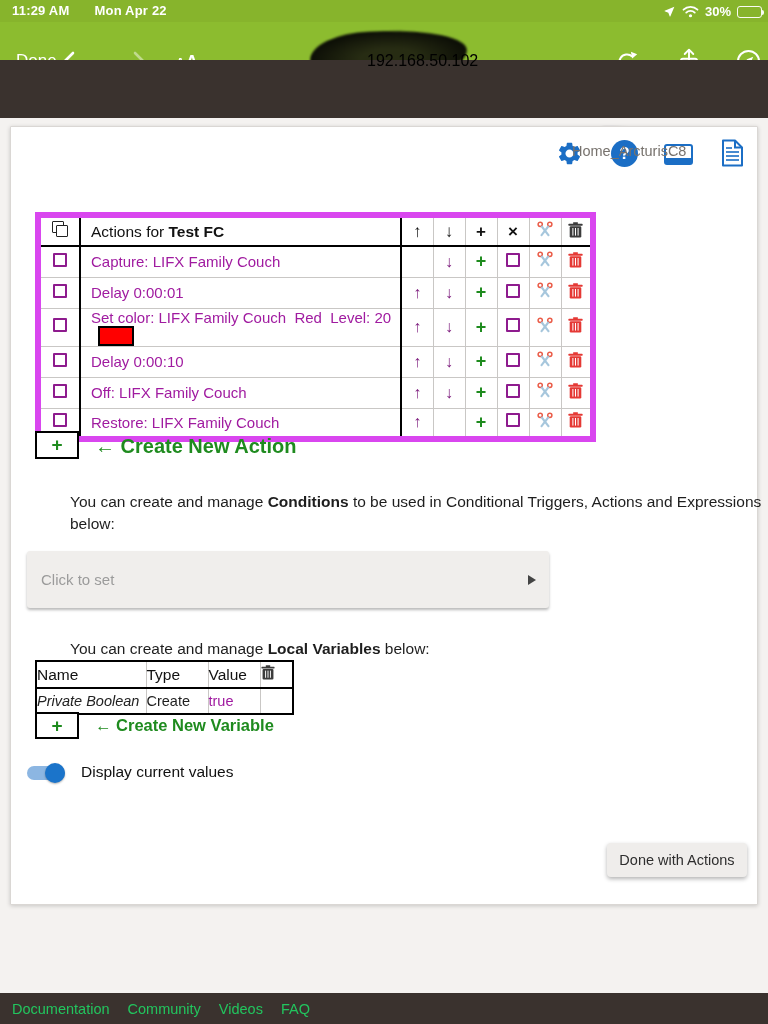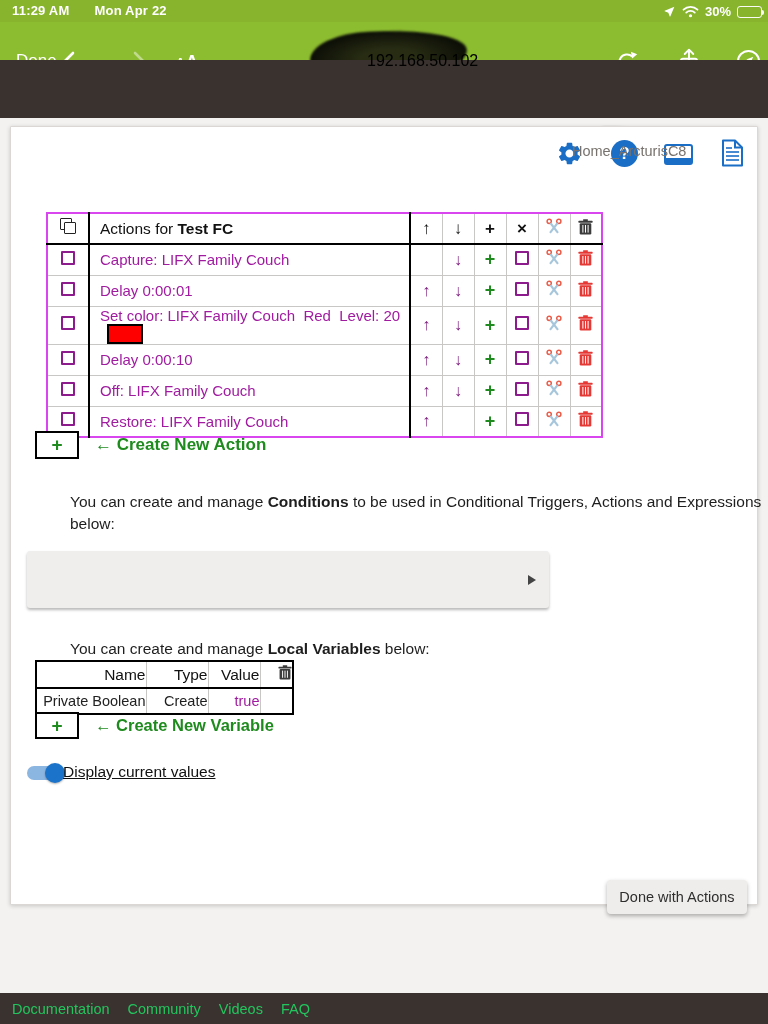--- a/index.html
+++ b/index.html
@@ -39,21 +39,21 @@
   .icon-bubble { left:682px; top:77px; }
   .icon-qcircle { left:729px; top:79px; width:25px; height:25px; border:2px solid #fff; border-radius:50%;
     color:#fff; font-size:15px; font-weight:bold; display:flex; align-items:center; justify-content:center; }
 
   
   .card { left:10px; top:126px; width:748px; height:779px; background:#fff;
     border:1px solid #dad7d4; box-shadow:0 1px 4px rgba(0,0,0,.18); border-radius:1px; }
 
   
   table { border-collapse:collapse; table-layout:fixed; background:#fff; }
-  .actions-table { left:35px; top:212px; width:555px; border:2px solid #d946ef;margin-left:11px; }
+  .actions-table { left:35px; top:212px; width:555px; border:6px solid #d946ef; }
   .actions-table th, .actions-table td { border:1px solid #c9c7c5; height:31px; text-align:center; vertical-align:middle; font-weight:normal; }
   .actions-table thead tr { border-bottom:2px solid #000; }
   .actions-table .c-check { border-right:2px solid #000; }
   .actions-table .c-label { border-right:2px solid #000; text-align:left; padding-left:10px; font-size:15px; }
   .actions-table thead .c-label { font-size:15.5px; color:#111; }
   .alabel { color:#a01ba0; }
   .pre { white-space:pre-wrap; }
   .hdr-glyph { font-size:17px; color:#111; font-weight:bold; }
   .arr { font-size:16px; color:#7c1a7c; font-weight:bold; cursor:pointer; }
   .plus-green { font-size:18px; color:#1e8b1e; font-weight:bold; cursor:pointer; }
@@ -61,46 +61,46 @@
   .copy-icon { position:relative; display:inline-block; width:17px; height:17px; }
   .copy-icon i { position:absolute; width:12px; height:12px; border:1.5px solid #222; background:#fff; border-radius:1px; }
   .copy-icon i:first-child { left:0; top:0; }
   .copy-icon i:last-child { left:4px; top:4px; }
   .swatch { display:inline-block; width:36px; height:20px; border:2px solid #000; margin-left:7px; vertical-align:middle; }
   .trash { color:#3c3c3c; } .trash-red { color:#e53935; }
   svg.click { cursor:pointer; }
 
   .create-box { border:2px solid #000; background:#fff; display:flex; align-items:center; justify-content:center;
     font-size:19px; font-weight:bold; color:#1e8b1e; cursor:pointer; }
-  .create-lbl { font-size:17px; font-weight:bold; color:#1f8b1f; cursor:pointer; }
+  .create-lbl { font-size:20px; font-weight:bold; color:#1f8b1f; cursor:pointer; }
 
   .para { font-size:15.5px; line-height:1.45; color:#1e1e1e;margin-left:40px; }
 
   .cond-panel { left:27px; top:551px; width:522px; height:57px; background:#f0eeec; border-radius:3px;
     box-shadow:0 2px 3px rgba(0,0,0,.28); display:flex; flex-direction:column; justify-content:center;
     padding-left:14px; cursor:pointer; }
   .cond-title { font-size:15px; color:#161616; margin-bottom:3px; }
   .cond-sub { font-size:15px; color:#9b9b9b; }
   .cond-arrow { position:absolute; right:13px; top:24px; width:0; height:0;
     border-left:8px solid #444; border-top:5px solid transparent; border-bottom:5px solid transparent; }
 
   
   .vars-table { left:35px; top:660px; width:257px; border:2px solid #000; }
-  .vars-table th, .vars-table td { border:1px solid #c9c7c5; text-align:right; vertical-align:middle; font-weight:normal; }
+  .vars-table th, .vars-table td { border:1px solid #c9c7c5; text-align:left; vertical-align:middle; font-weight:normal; }
   .vars-table th { height:27px; font-size:15.5px; color:#111; border-bottom:2px solid #000; }
   .vars-table td { height:26px; font-size:14.5px; }
-  .vname { color:#222; }
+  .vname { font-style:italic; color:#222; }
   .vval { color:#a01ba0; }
 
   
   .toggle { left:27px; top:766px; width:38px; height:14px; background:#8cb6e2; border-radius:7px; cursor:pointer; }
   .toggle .thumb { position:absolute; left:18px; top:-3px; width:20px; height:20px; background:#1b74ca; border-radius:50%; box-shadow:0 1px 2px rgba(0,0,0,.3); }
-  .toggle-lbl { left:63px; top:763px; font-size:15.5px; color:#111;text-decoration:underline; }
-
-  .done-btn { left:607px; top:880px; width:140px; height:34px; background:#efedeb; border-radius:4px;
+  .toggle-lbl { left:81px; top:763px; font-size:15.5px; color:#111; }
+
+  .done-btn { left:607px; top:843px; width:140px; height:34px; background:#efedeb; border-radius:4px;
     box-shadow:0 2px 4px rgba(0,0,0,.3); display:flex; align-items:center; justify-content:center;
     font-size:14.5px; color:#2e2e2e; cursor:pointer; }
 
   
   .footer { left:0; top:993px; width:768px; height:31px; background:#3a322e; display:flex; align-items:center;
     padding-left:12px; gap:18px; }
   .footer span { color:#22c55e; font-size:14.5px; cursor:pointer; }
 </style>
 </head>
 <body>
@@ -362,20 +362,21 @@
 
 <div class="abs create-box" style="left:35px;top:431px;width:44px;height:28px">
     <span>+</span>
   </div>
 <span class="abs create-lbl" style="left:95px;top:435px">← Create New Action</span>
 
 <div class="abs para" style="left:30px;top:491px;width:716px">
   <span>You can create and manage </span><b>Conditions</b><span> to be used in Conditional Triggers, Actions and Expressions below:</span>
 </div>
 <div class="abs cond-panel">
+  <div class="cond-sub">Click to set</div>
   <div class="cond-arrow"></div>
 </div>
 
 <div class="abs para" style="left:30px;top:638px;width:716px">
   <span>You can create and manage </span><b>Local Variables</b><span> below:</span>
 </div>
 <table class="abs vars-table">
   <colgroup>
       <col style="width:110px">
       <col style="width:62px">

